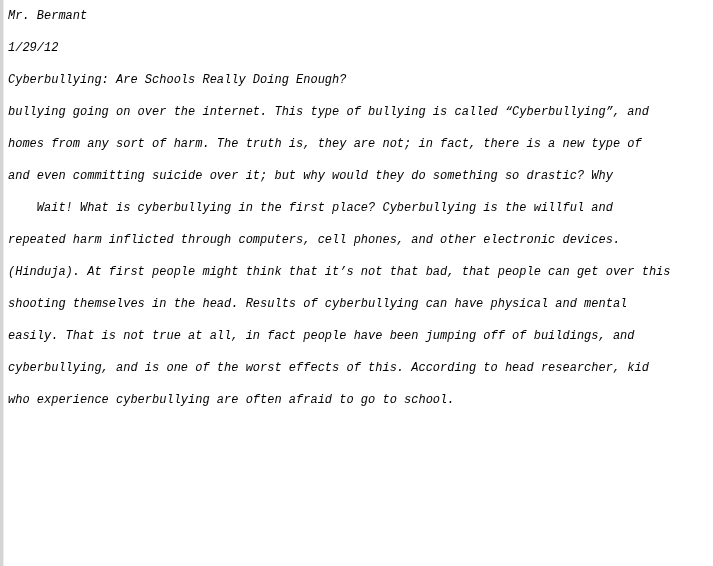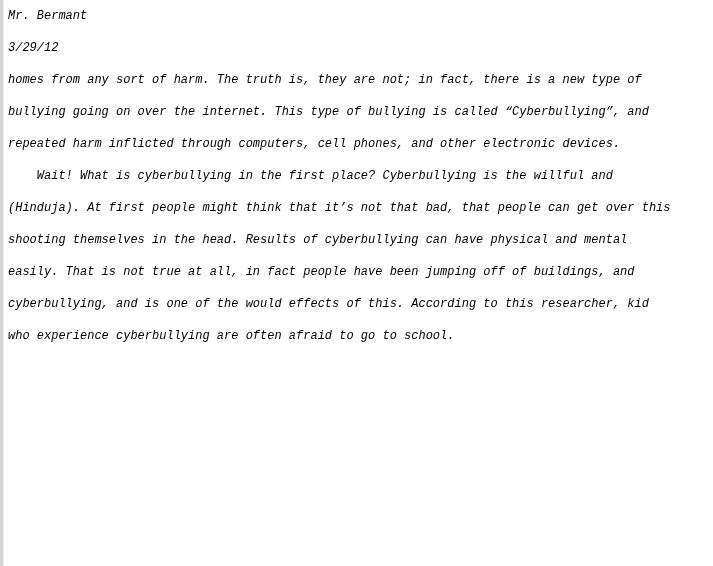--- a/index.html
+++ b/index.html
@@ -41,29 +41,31 @@
     font-style: italic;
   }
 </style>
 </head>
 <body>
 
 <div class="window-edge"></div>
 
 <div class="doc">
   <div class="line">Mr. Bermant</div>
-  <div class="line">3/29/12</div>
+  <div class="line">1/29/12</div>
+  <div class="line">Cyberbullying: Are Schools Really Doing Enough?</div>
 
   <div>
+    <div class="line">bullying going on over the internet. This type of bullying is called “Cyberbullying”, and</div>
     <div class="line">homes from any sort of harm. The truth is, they are not; in fact, there is a new type of</div>
-    <div class="line">bullying going on over the internet. This type of bullying is called “Cyberbullying”, and</div>
+    <div class="line">and even committing suicide over it; but why would they do something so drastic? Why</div>
   </div>
 
   <div>
+    <div class="line">    Wait! What is cyberbullying in the first place? Cyberbullying is the willful and</div>
     <div class="line">repeated harm inflicted through computers, cell phones, and other electronic devices.</div>
-    <div class="line">    Wait! What is cyberbullying in the first place? Cyberbullying is the willful and</div>
     <div class="line">(Hinduja). At first people might think that it’s not that bad, that people can get over this</div>
     <div class="line">shooting themselves in the head. Results of cyberbullying can have physical and mental</div>
     <div class="line">easily. That is not true at all, in fact people have been jumping off of buildings, and</div>
-    <div class="line">cyberbullying, and is one of the would effects of this. According to this researcher, kid</div>
+    <div class="line">cyberbullying, and is one of the worst effects of this. According to head researcher, kid</div>
     <div class="line">who experience cyberbullying are often afraid to go to school.</div>
   </div>
 </div>
 
 </body></html>

